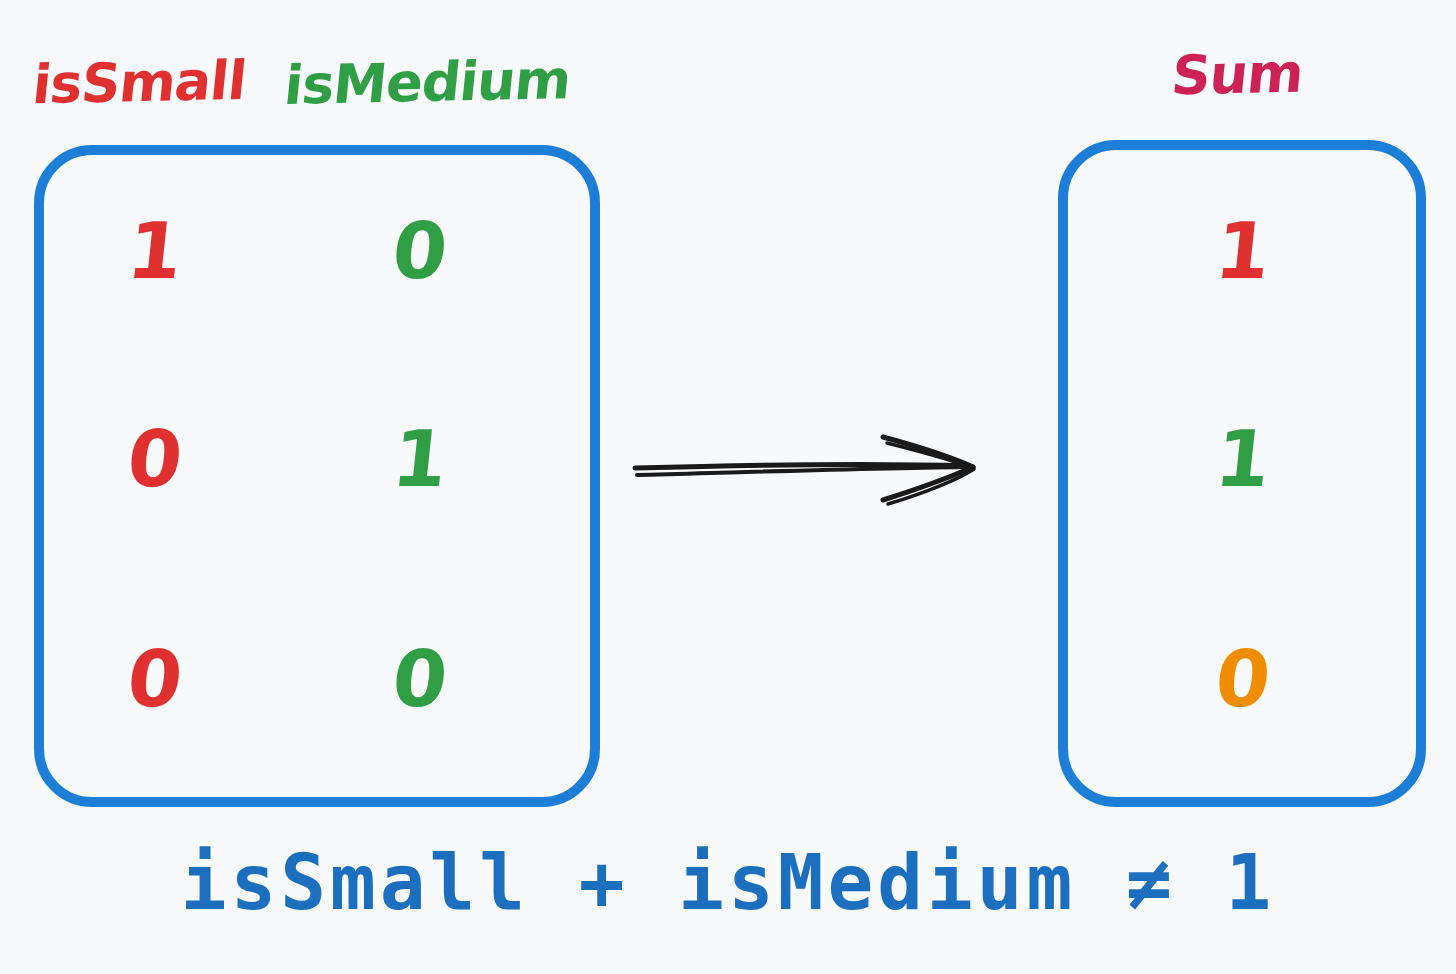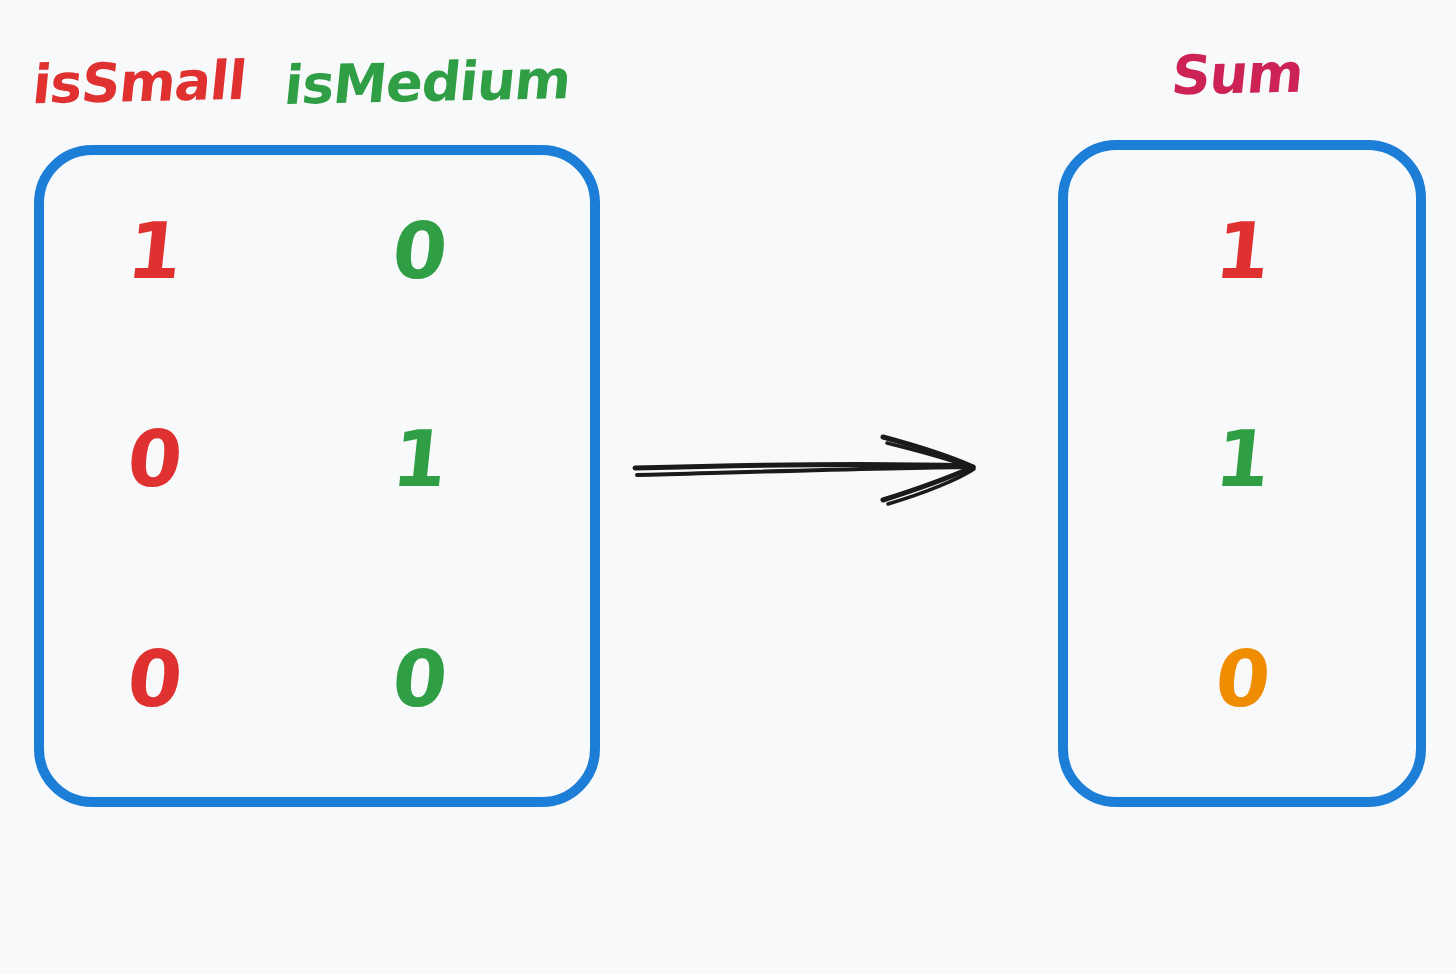--- a/index.html
+++ b/index.html
@@ -134,14 +134,15 @@
       </g>
     </svg>
   </div>
 
   <div class="blue-box" id="right-box"></div>
 
   <div class="cell c-red    col-sum srow-1">1</div>
   <div class="cell c-green  col-sum srow-2">1</div>
   <div class="cell c-orange col-sum srow-3">0</div>
 
+  <div id="equation">isSmall + isMedium ≠ 1</div>
 
 </div>
 
 </body></html>

